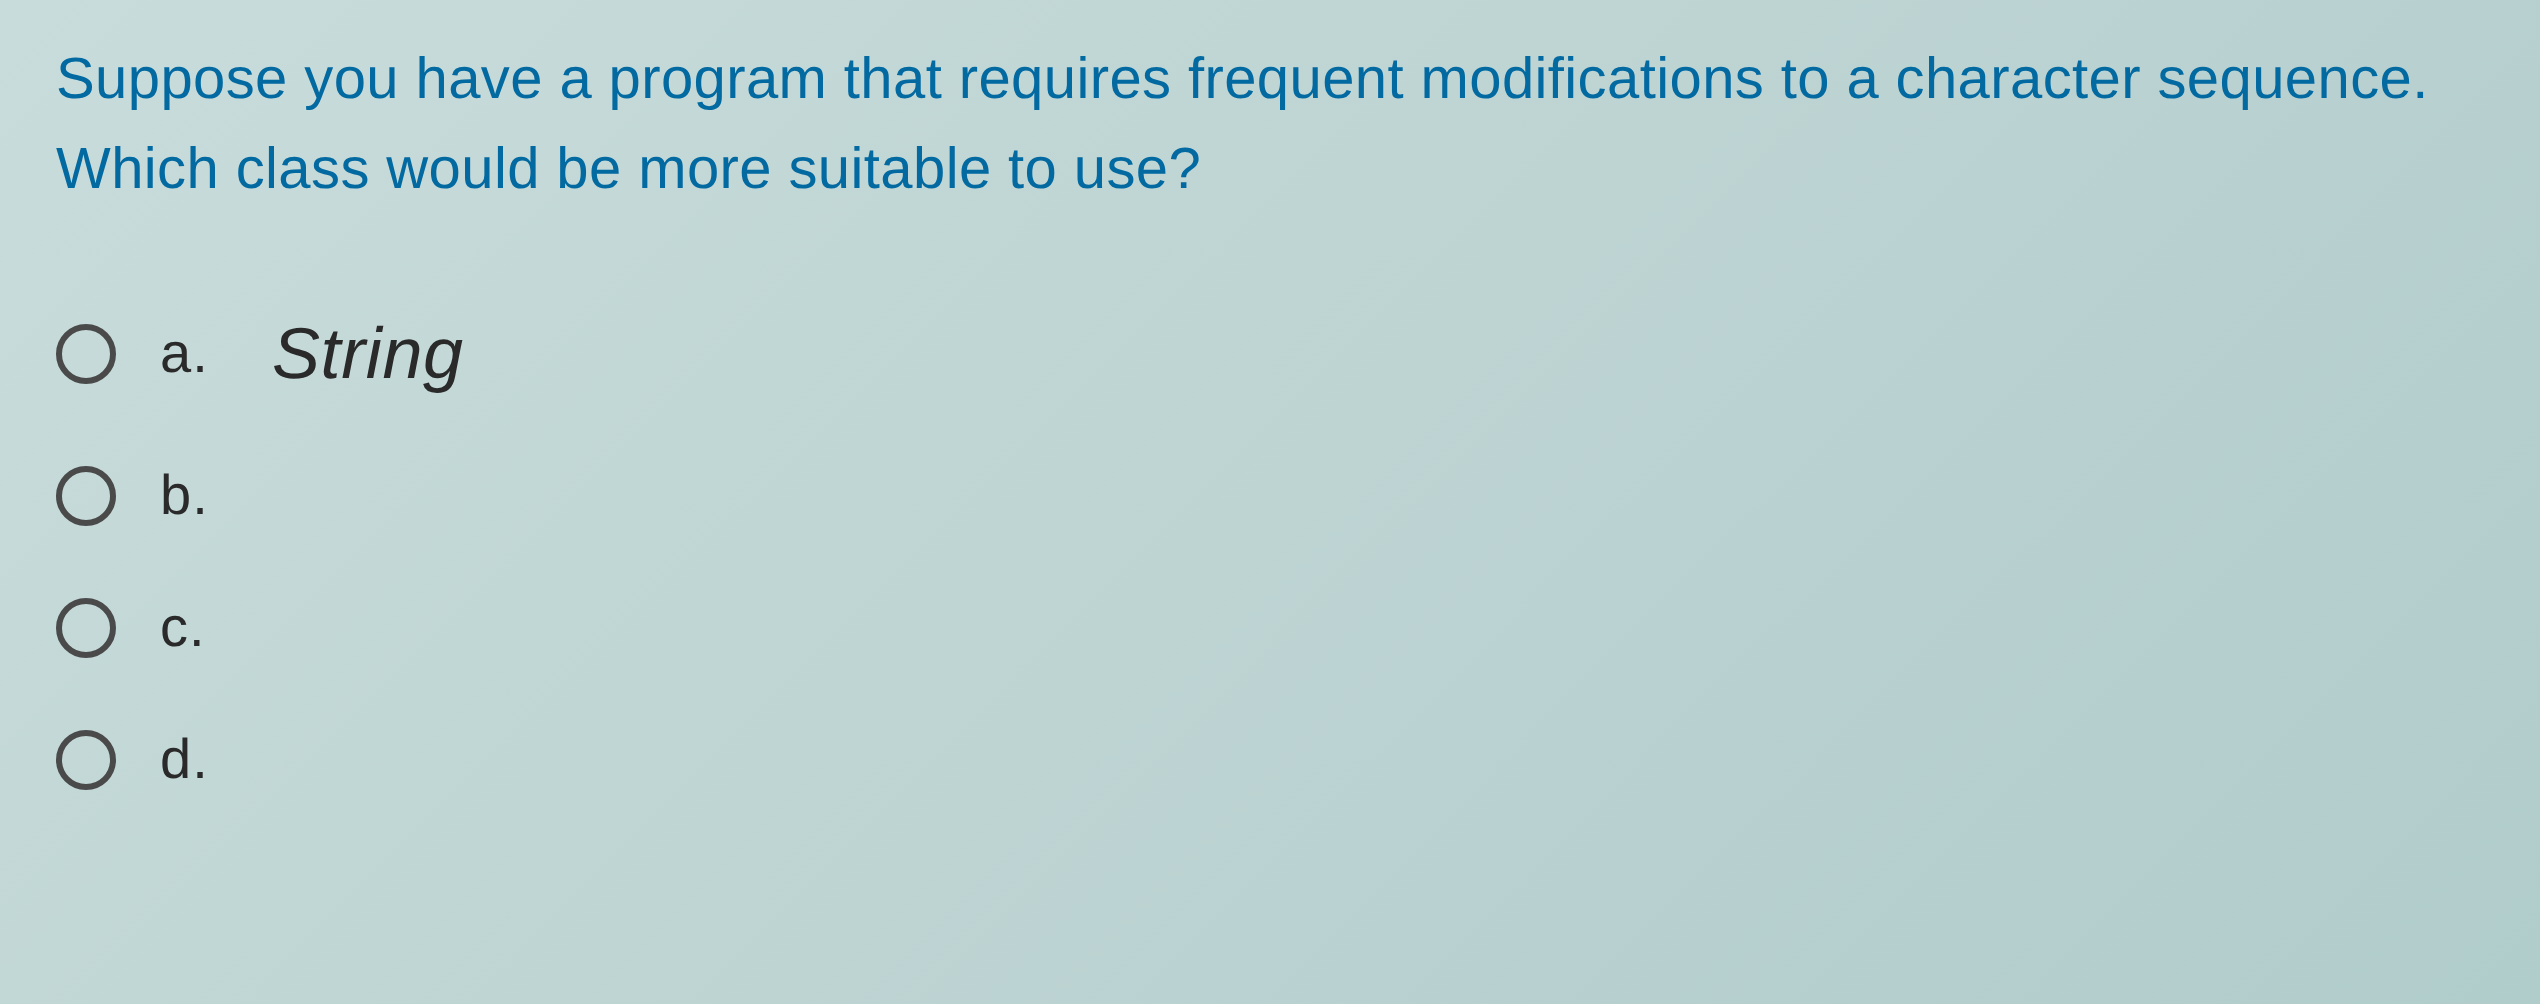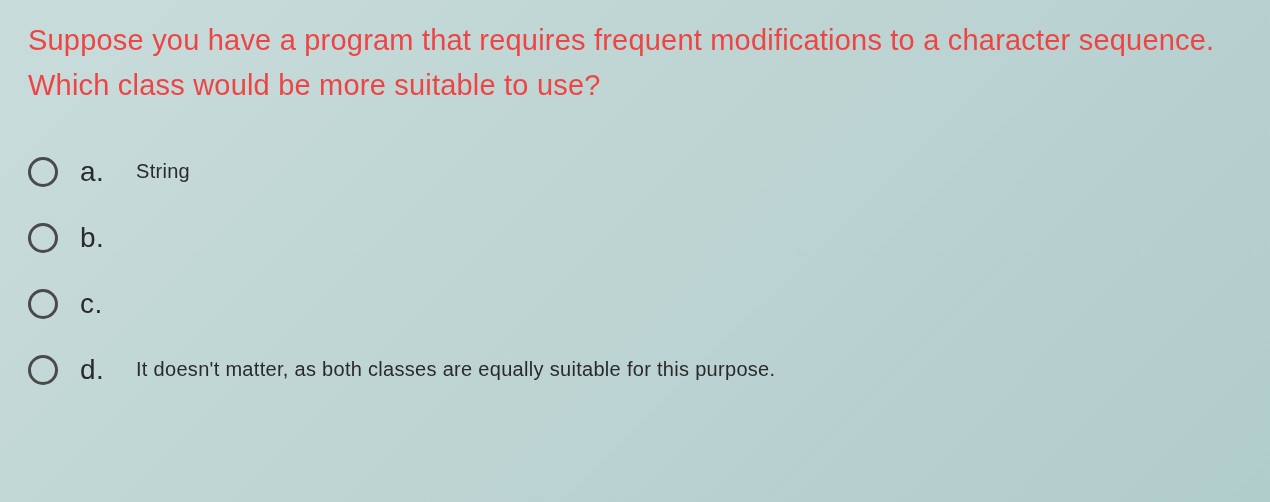--- a/index.html
+++ b/index.html
@@ -12,21 +12,21 @@
       height: 502px;
       background: linear-gradient(135deg, #c8dcdb 0%, #bdd4d3 50%, #b0cccb 100%);
       font-family: Arial, Helvetica, sans-serif;
       color: #2a2a2a;
       padding: 18px 18px 18px 28px;
       overflow: hidden;
     }
     .question-text {
       font-size: 29px;
       line-height: 1.55;
-      color: #ef4444;
+      color: #0369a1;
       margin-bottom: 48px;
       letter-spacing: 0.2px;
     }
     .options {
       display: flex;
       flex-direction: column;
       gap: 34px;
     }
     .option-row {
       display: flex;
@@ -42,23 +42,24 @@
       background: transparent;
       flex-shrink: 0;
     }
     .option-letter {
       font-size: 28px;
       color: #2a2a2a;
       min-width: 34px;
       letter-spacing: 0.5px;
     }
     .option-text {
-      font-size: 20px;
+      font-size: 36px;
       color: #2a2a2a;
       letter-spacing: 0.3px;
+      font-style: italic;
     }
   </style>
 </head>
 <body>
 
 <div class="question-text">Suppose you have a program that requires frequent modifications to a character sequence. Which class would be more suitable to use?</div>
 
 <div class="options">
   <div class="option-row">
     <div class="radio"></div>
@@ -69,15 +70,14 @@
     <div class="radio"></div>
     <span class="option-letter">b.</span>
   </div>
   <div class="option-row">
     <div class="radio"></div>
     <span class="option-letter">c.</span>
   </div>
   <div class="option-row">
     <div class="radio"></div>
     <span class="option-letter">d.</span>
-    <span class="option-text">It doesn't matter, as both classes are equally suitable for this purpose.</span>
   </div>
 </div>
 
 </body></html>

